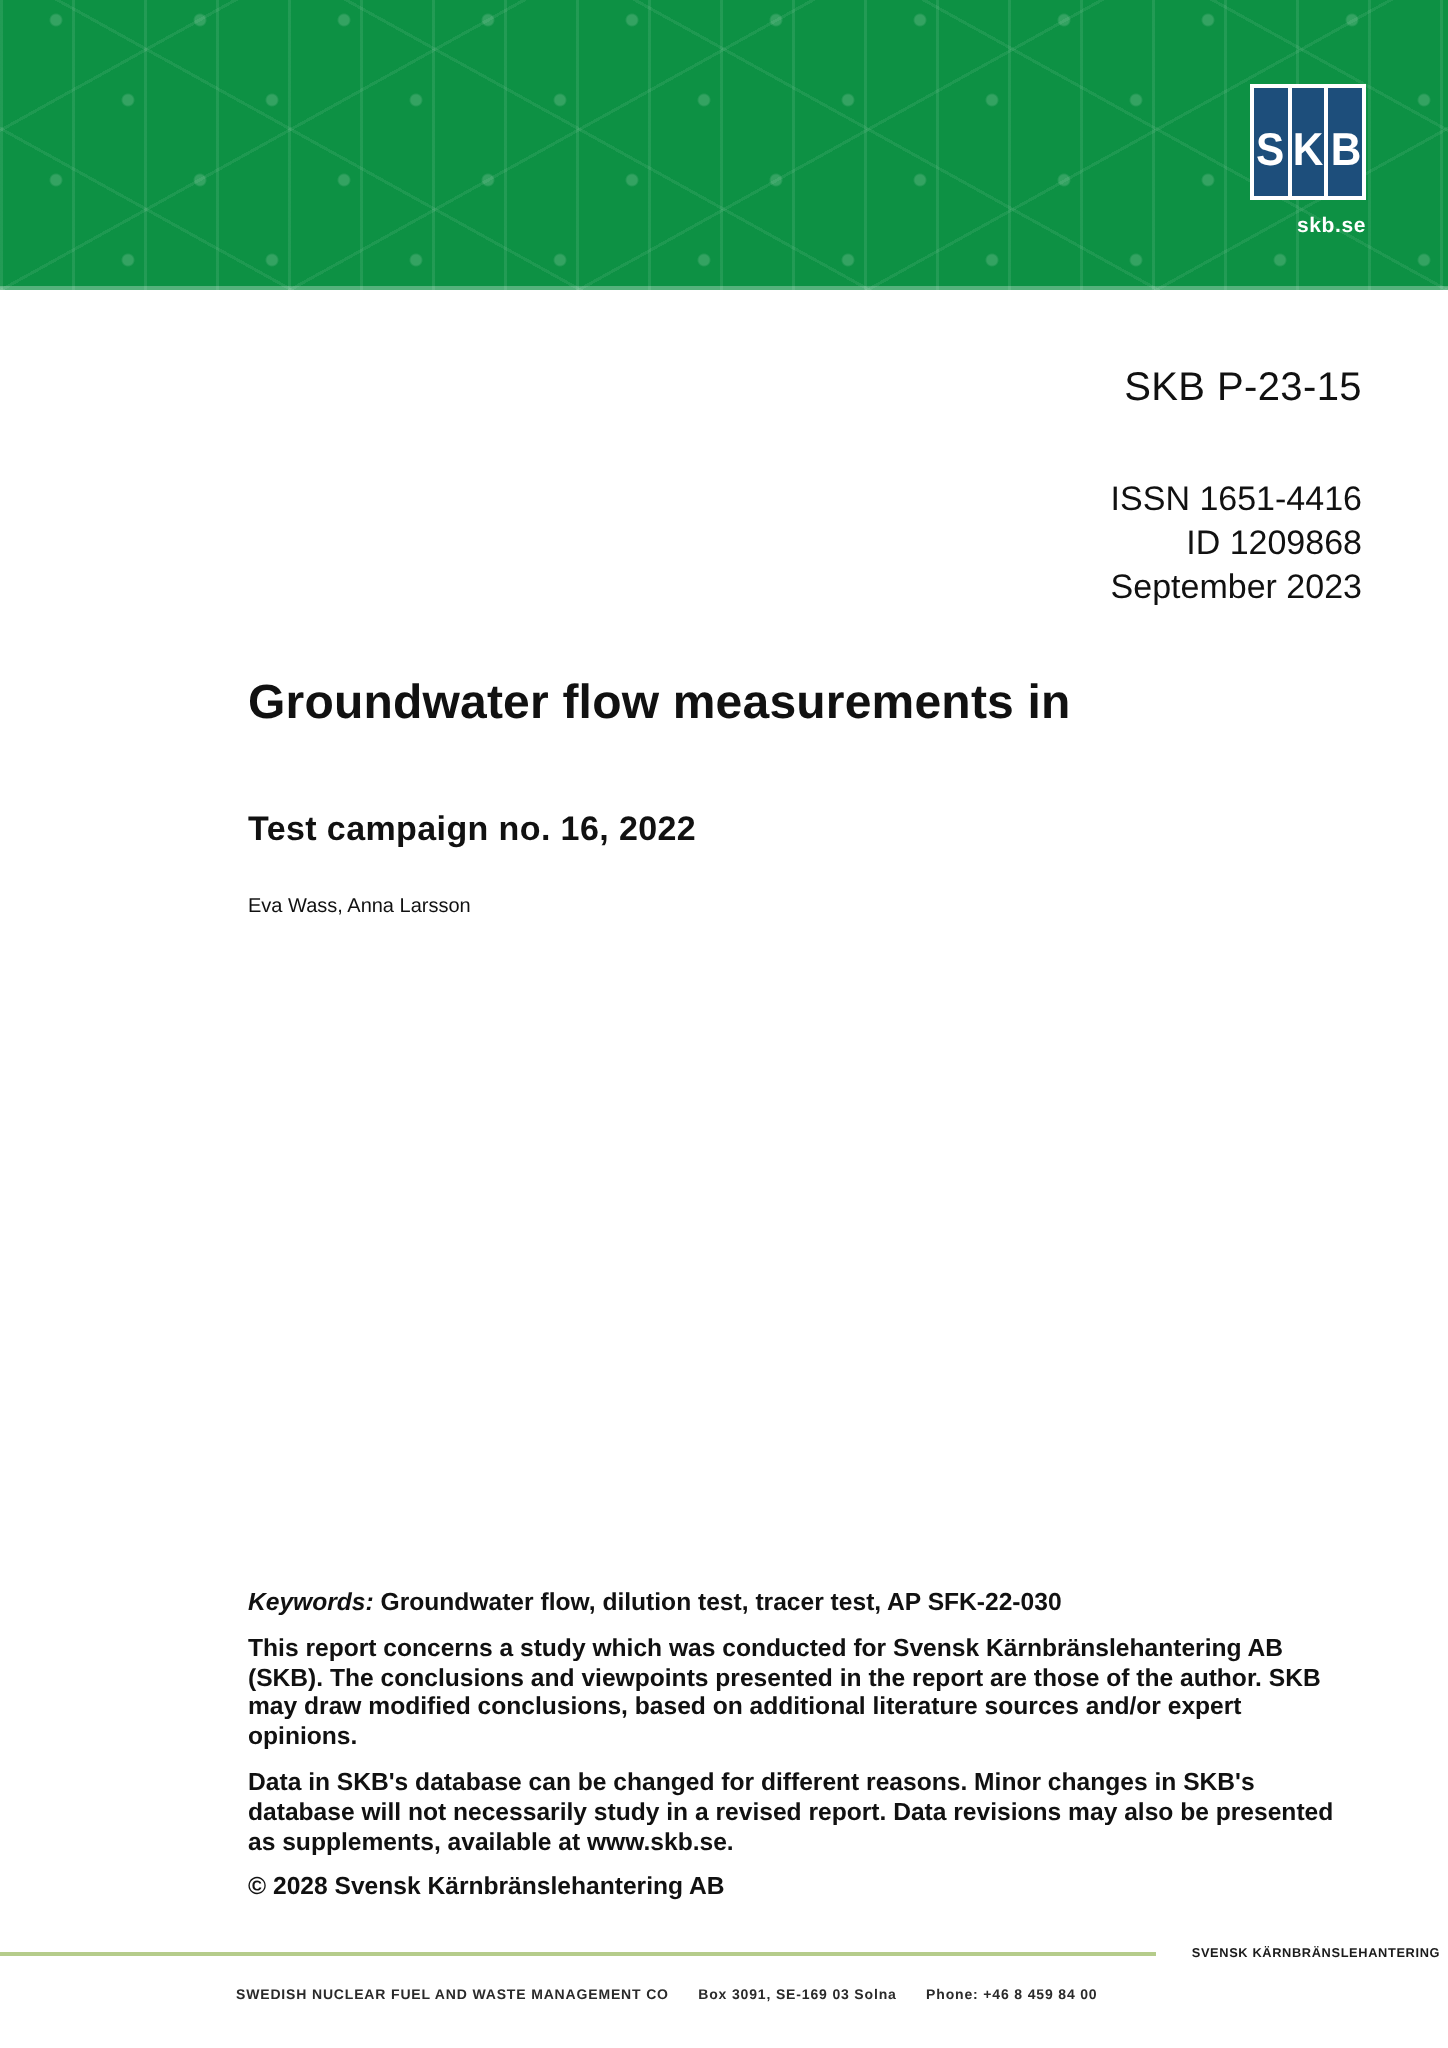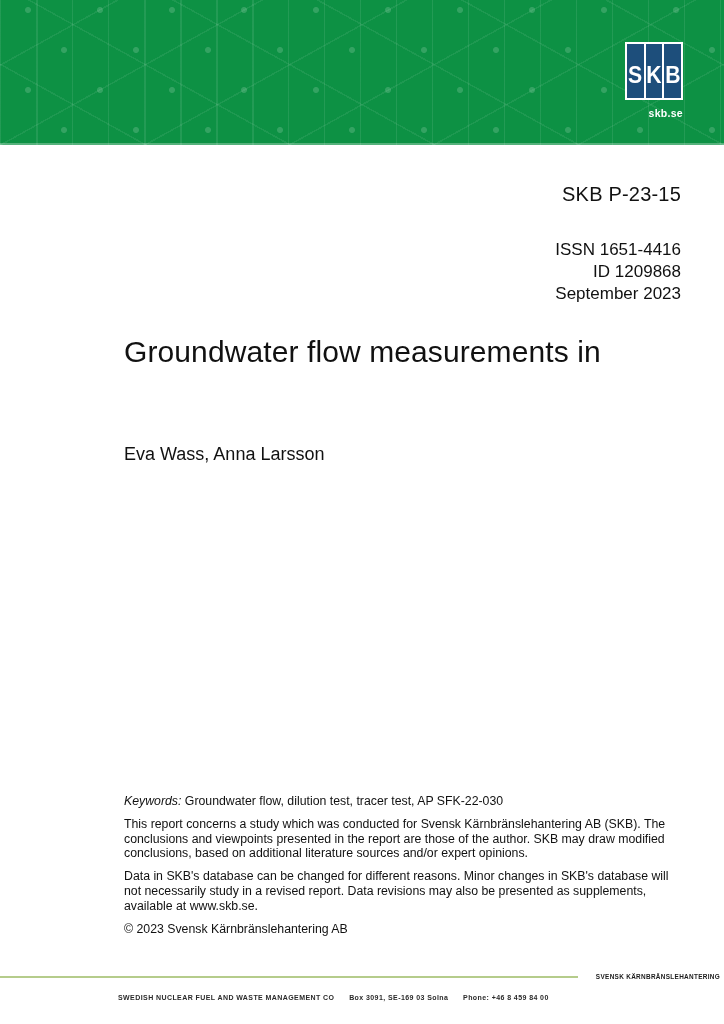--- a/index.html
+++ b/index.html
@@ -87,48 +87,48 @@
     font-size: 17px;
     line-height: 22px;
     text-align: right;
     margin-top: 22px;
   }
 
   
   .title {
     position: absolute;
     left: 124px; top: 337px;
-    font-size: 30px;
-    font-weight: normal;
+    font-size: 24px;
+    font-weight: bold;
     line-height: 30px;
     letter-spacing: .1px;
   }
   .subtitle {
     position: absolute;
     left: 124px; top: 405px;
     font-size: 17px;
     font-weight: bold;
     letter-spacing: .2px;
   }
   .authors {
     position: absolute;
     left: 124px; top: 444px;
-    font-size: 18px;
+    font-size: 10px;
     line-height: 20px;
   }
 
   
   .abstract {
     position: absolute;
     left: 124px; top: 794px;
     width: 548px;
     font-size: 12.3px;
     line-height: 14.8px;
   }
-  .abstract p { margin-bottom: 8px; }
+  .abstract p { margin-bottom: 8px; font-weight: bold; }
   .abstract .kw-label { font-style: italic; }
 
   
   .fline {
     position: absolute;
     left: 0; top: 976px;
     width: 578px; height: 2px;
     background: #b5cc8b;
   }
   .fbrand {
@@ -180,30 +180,31 @@
   <div class="repnum">SKB P-23-15</div>
 
   <div class="repmeta">
     <div>ISSN 1651-4416</div>
     <div>ID 1209868</div>
     <div>September 2023</div>
   </div>
 
   <h1 class="title"><span>Groundwater flow measurements in</span><br></h1>
 
+  <h2 class="subtitle">Test campaign no. 16, 2022</h2>
 
   <div class="authors">
     <div>Eva Wass, Anna Larsson</div>
   </div>
 
   <section class="abstract">
     <p><span class="kw-label">Keywords:</span><span> Groundwater flow, dilution test, tracer test, AP SFK-22-030</span></p>
     <p>This report concerns a study which was conducted for Svensk Kärnbränslehantering AB (SKB). The conclusions and viewpoints presented in the report are those of the author. SKB may draw modified conclusions, based on additional literature sources and/or expert opinions.</p>
     <p>Data in SKB's database can be changed for different reasons. Minor changes in SKB's database will not necessarily study in a revised report. Data revisions may also be presented as supplements, available at www.skb.se.</p>
-    <p>© 2023 Svensk Kärnbränslehantering AB</p>
+    <p>© 2028 Svensk Kärnbränslehantering AB</p>
   </section>
 
   <footer>
     <div class="fline"></div>
     <div class="fbrand">SVENSK KÄRNBRÄNSLEHANTERING</div>
     <div class="faddress">
       <span>SWEDISH NUCLEAR FUEL AND WASTE MANAGEMENT CO</span><span class="gap">Box 3091, SE-169 03 Solna</span><span class="gap">Phone: +46 8 459 84 00</span>
     </div>
   </footer>
 

